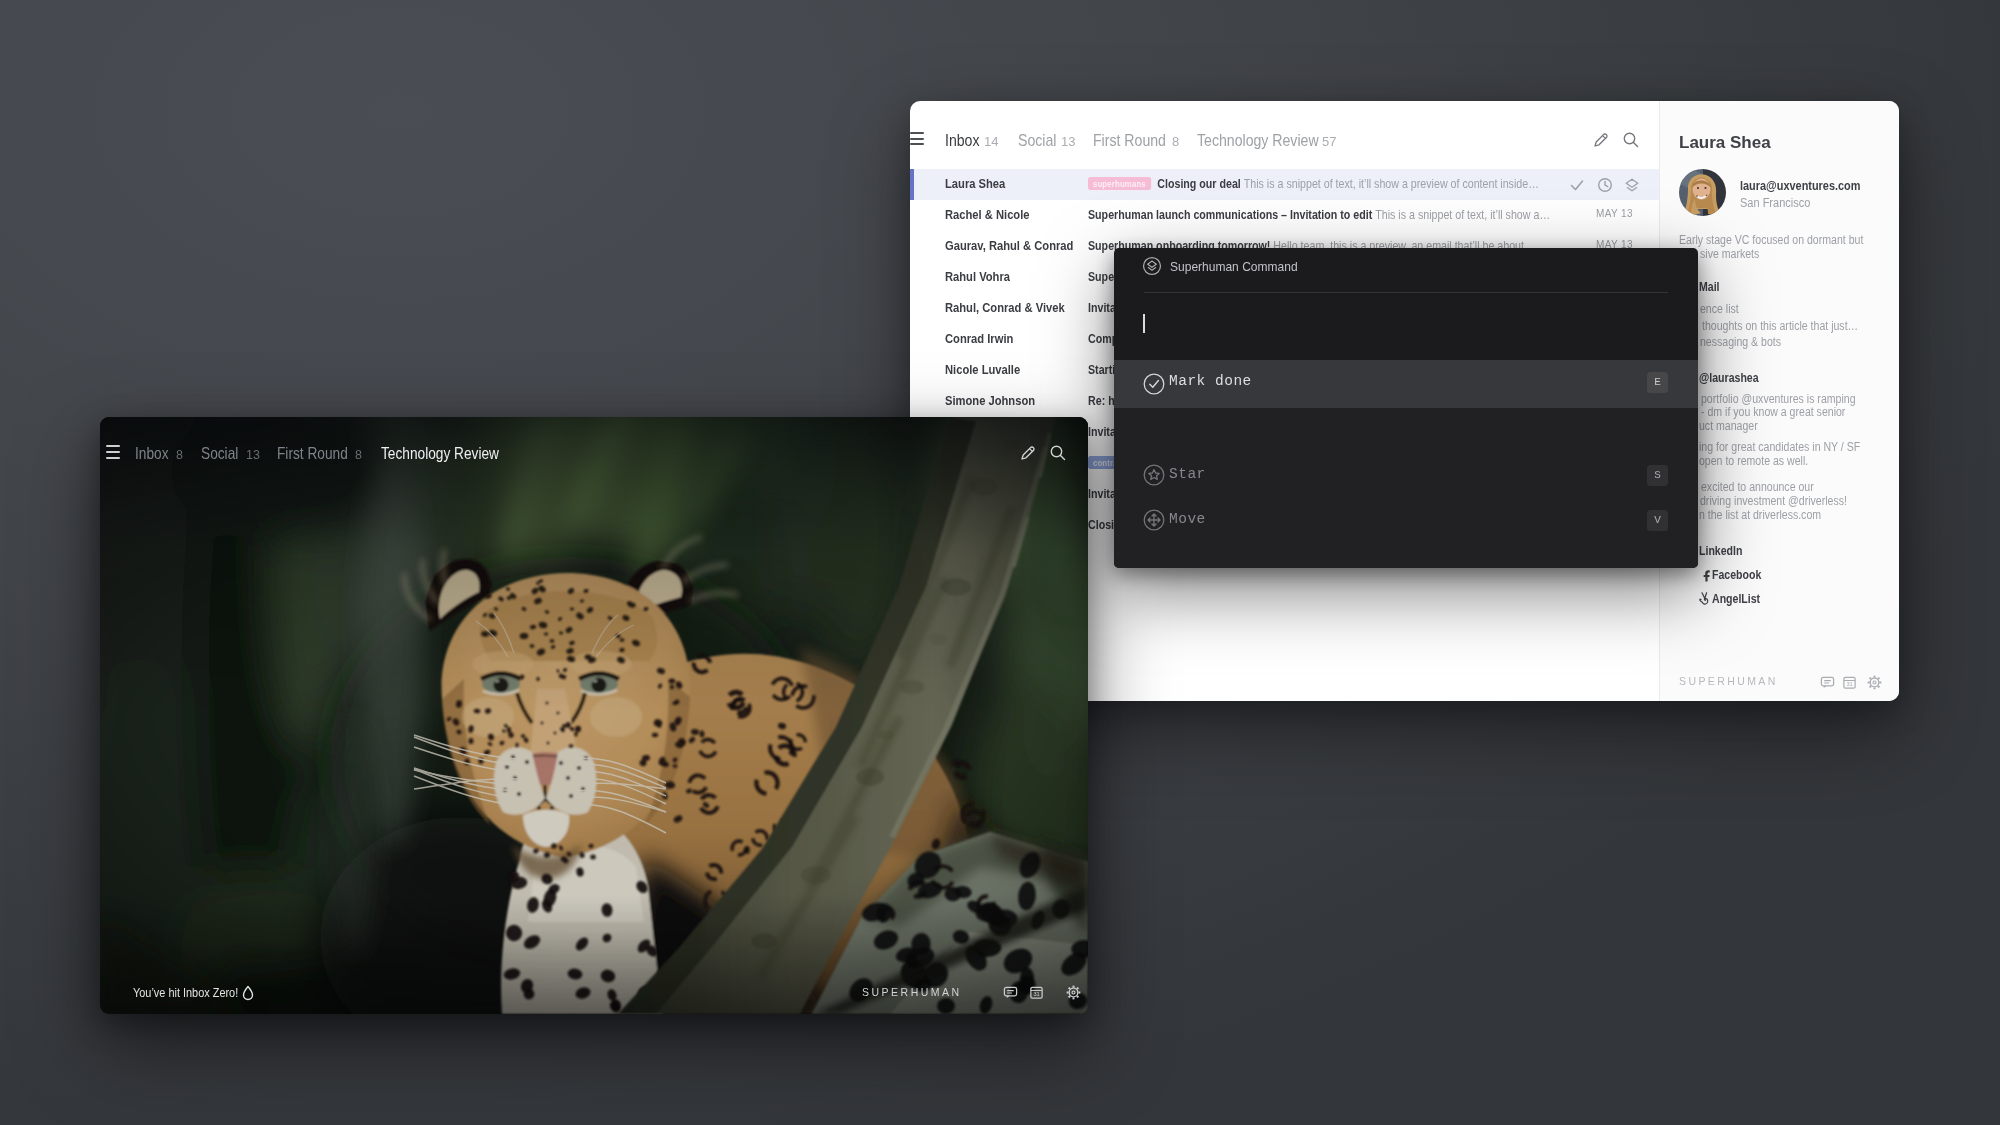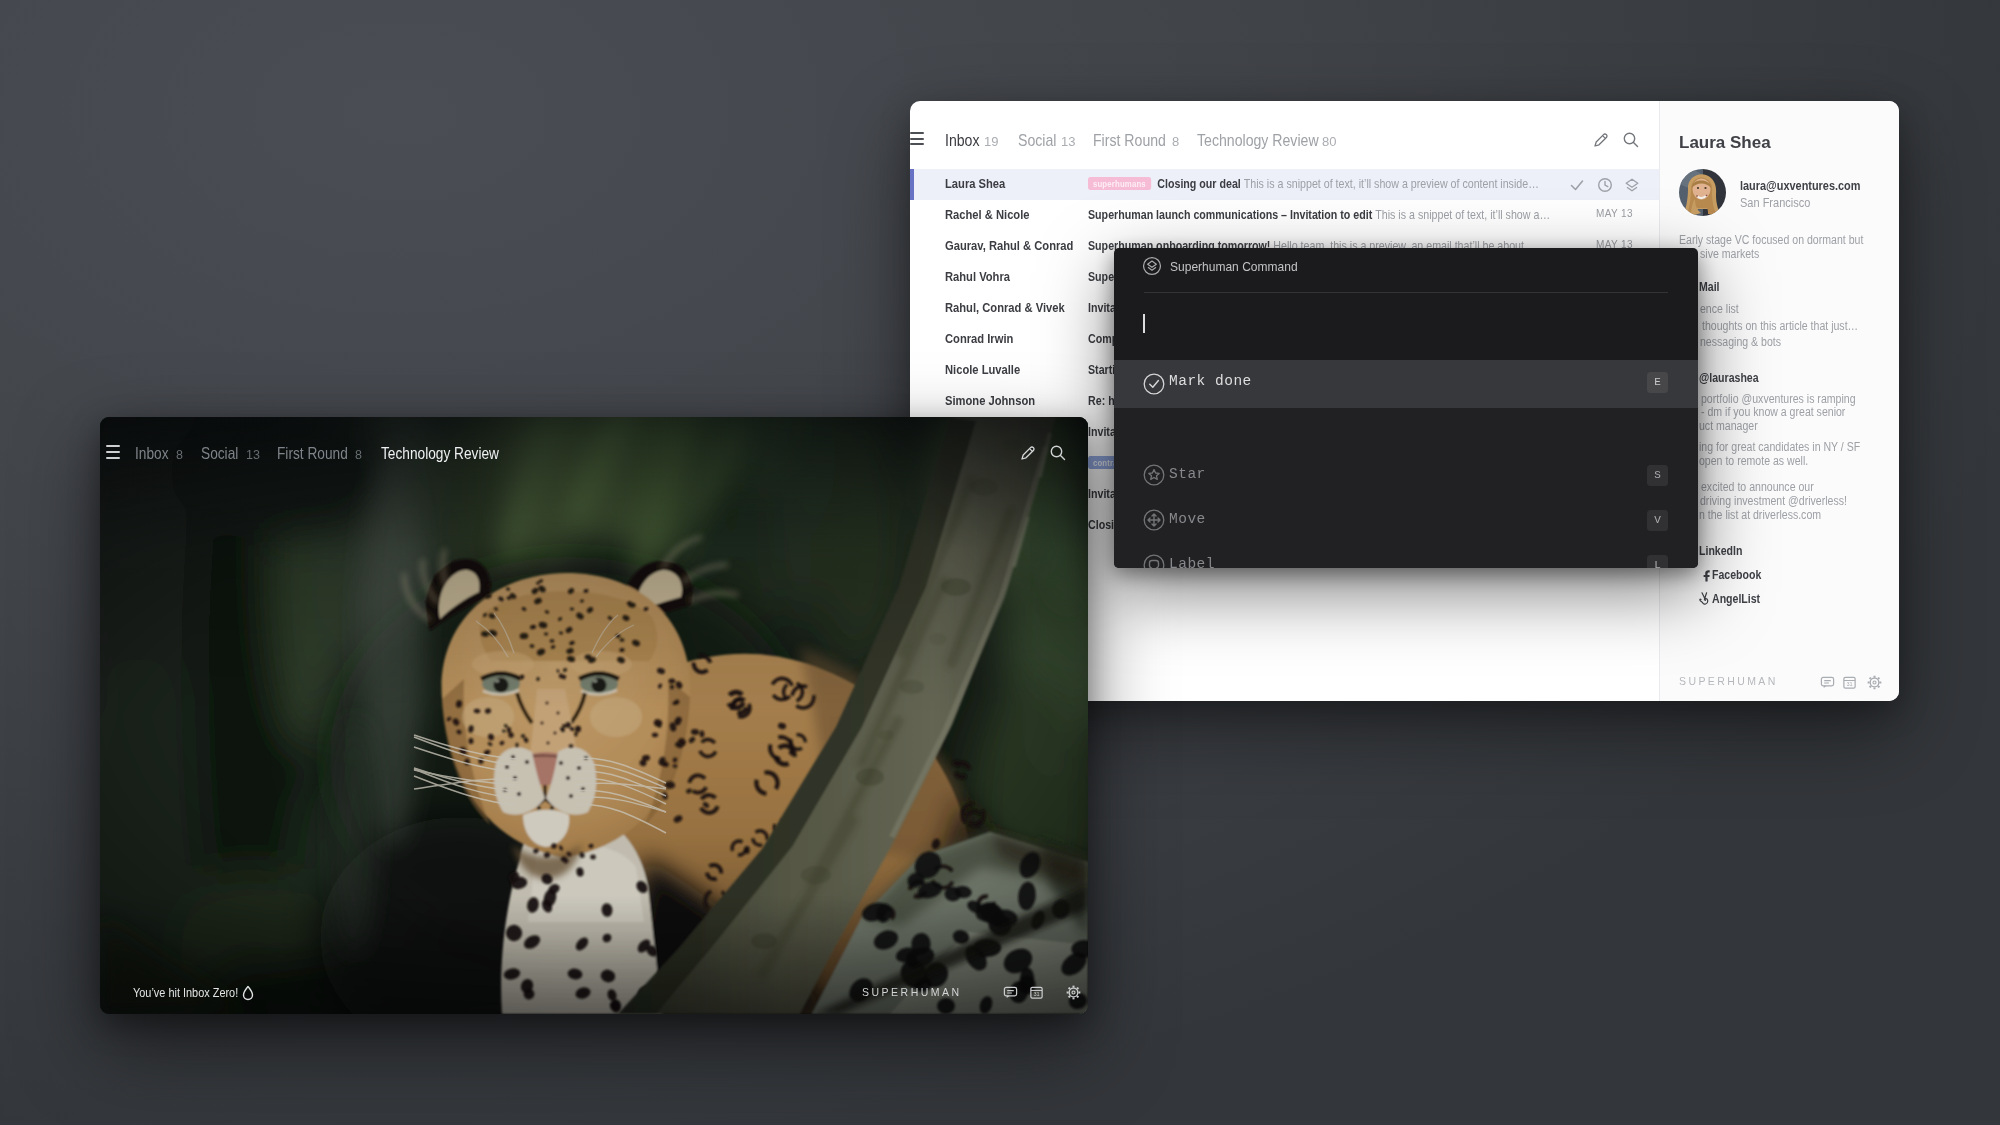--- a/index.html
+++ b/index.html
@@ -47,27 +47,27 @@
 #pal .prow.on .key{background:#47474a;color:#c9c9cb}
 </style></head><body>
 <div id="winmail">
     <div class="clip">
       <div class="ham">
         <b style="top:31px"></b>
         <b style="top:36.5px"></b>
         <b style="top:42px"></b>
       </div>
       <span class="tab act" style="left:35px">Inbox</span>
-      <span class="cnt" style="left:74px">19</span>
+      <span class="cnt" style="left:74px">14</span>
       <span class="tab" style="left:108px">Social</span>
       <span class="cnt" style="left:151px">13</span>
       <span class="tab" style="left:183px">First Round</span>
       <span class="cnt" style="left:262px">8</span>
       <span class="tab" style="left:287px">Technology Review</span>
-      <span class="cnt" style="left:412px">80</span>
+      <span class="cnt" style="left:412px">57</span>
       <svg width="18" height="18" viewBox="0 0 18 18" style="position:absolute;left:682px;top:30px">
         <path d="M3,15 L4.2,11 L11.5,3.6 C12.3,2.8 13.6,2.8 14.4,3.6 C15.2,4.4 15.2,5.7 14.4,6.5 L7,13.8 L3,15 Z" fill="none" stroke="#74777c" stroke-width="1.3" stroke-linejoin="round"></path>
         <path d="M10.6,4.6 L13.4,7.4" stroke="#74777c" stroke-width="1.3"></path>
       </svg>
       <svg width="18" height="18" viewBox="0 0 18 18" style="position:absolute;left:712px;top:30px">
         <circle cx="7.5" cy="7.5" r="5.2" fill="none" stroke="#74777c" stroke-width="1.4"></circle>
         <path d="M11.5,11.5 L15.5,15.5" stroke="#74777c" stroke-width="1.4" stroke-linecap="round"></path>
       </svg>
       <div class="row sel" style="top:68px">
         <span class="sender">Laura Shea</span>
@@ -720,20 +720,12 @@
       <span class="key">S</span>
     </div>
     <div class="prow" style="top:250px">
       <svg width="22" height="22" viewBox="0 0 22 22" style="position:absolute;left:29px;top:11px">
         <circle cx="11" cy="11" r="9.8" fill="none" stroke="#737476" stroke-width="1.3"></circle>
         <path d="M11,5.5 L11,16.5 M5.5,11 L16.5,11 M9,7 L11,5 L13,7 M9,15 L11,17 L13,15 M7,9 L5,11 L7,13 M15,9 L17,11 L15,13" fill="none" stroke="#737476" stroke-width="1.4" stroke-linecap="round" stroke-linejoin="round"></path>
       </svg>
       <span class="ptxt">Move</span>
       <span class="key">V</span>
     </div>
-    <div class="prow" style="top:295px">
-      <svg width="22" height="22" viewBox="0 0 22 22" style="position:absolute;left:29px;top:11px">
-        <circle cx="11" cy="11" r="9.8" fill="none" stroke="#737476" stroke-width="1.3"></circle>
-        <path d="M6.5,9 C6.5,7.6 7.6,6.5 9,6.5 L13,6.5 C14.4,6.5 15.5,7.6 15.5,9 L15.5,11.5 C15.5,12.4 15,13.2 14.3,13.7 L11,15.8 L7.7,13.7 C6.9,13.2 6.5,12.4 6.5,11.5 Z" fill="none" stroke="#737476" stroke-width="1.4" stroke-linejoin="round"></path>
-      </svg>
-      <span class="ptxt">Label</span>
-      <span class="key">L</span>
-    </div>
   </div>
 </body></html>

